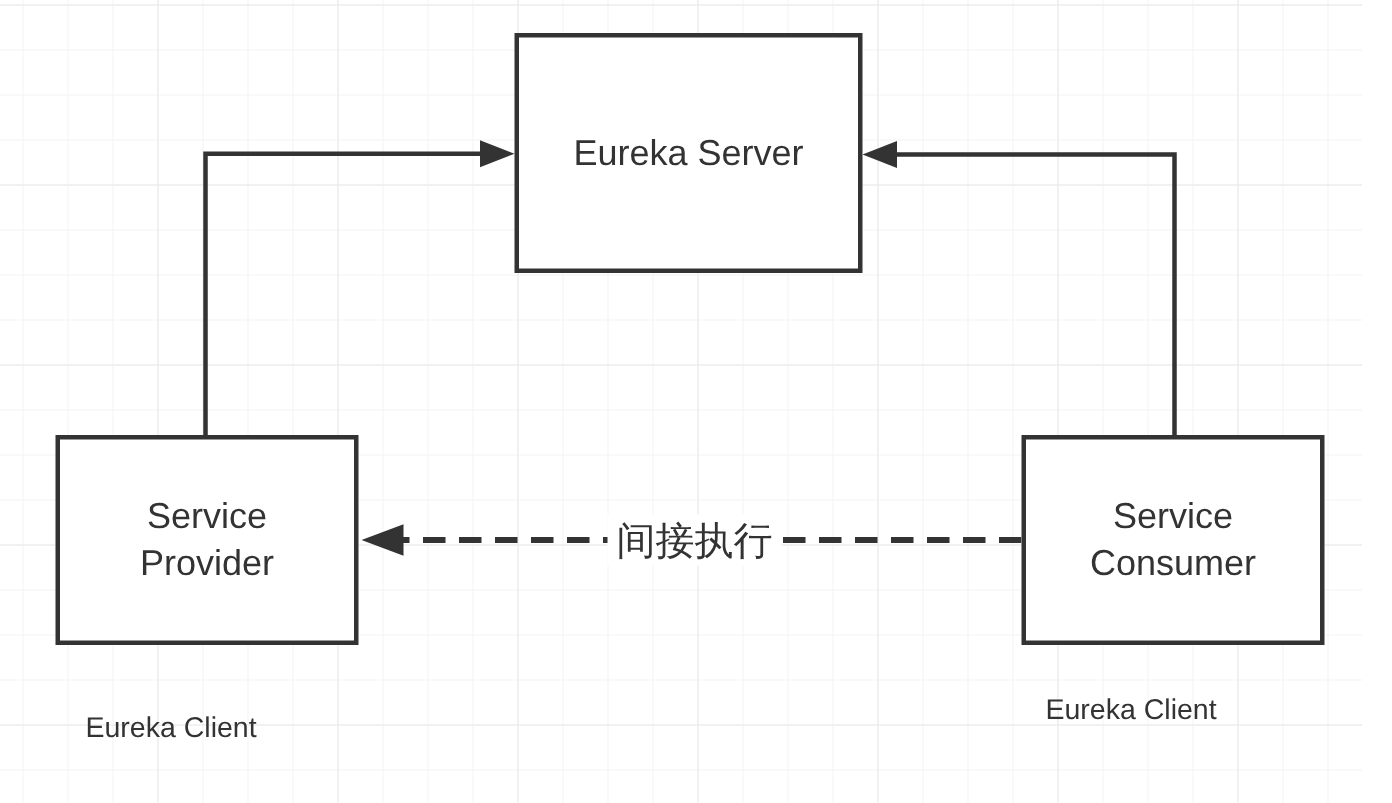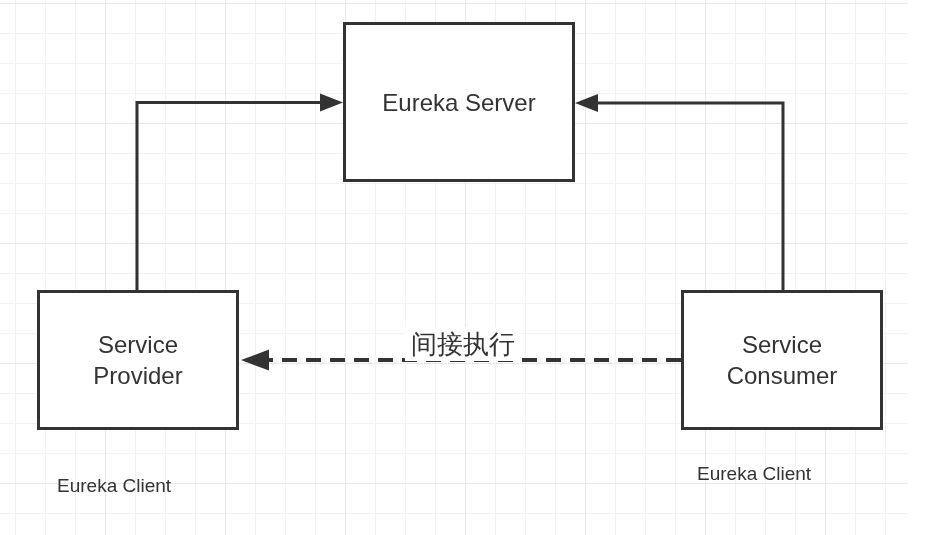--- a/index.html
+++ b/index.html
@@ -42,21 +42,21 @@
   .node.consumer { left: 681px; top: 290px; width: 202px; height: 140px; }
   .caption {
     position: absolute;
     font-size: 19px;
     white-space: nowrap;
   }
   .caption.left  { left: 57px;  top: 475px; }
   .caption.right { left: 697px; top: 463px; }
   .edge-label {
     position: absolute;
-    left: 463px; top: 344px;
+    left: 463px; top: 360px;
     transform: translate(-50%, -50%);
     background: #ffffff;
     padding: 2px 6px;
     font-size: 26px;
     line-height: 30px;
     white-space: nowrap;
   }
 </style>
 </head>
 <body>

